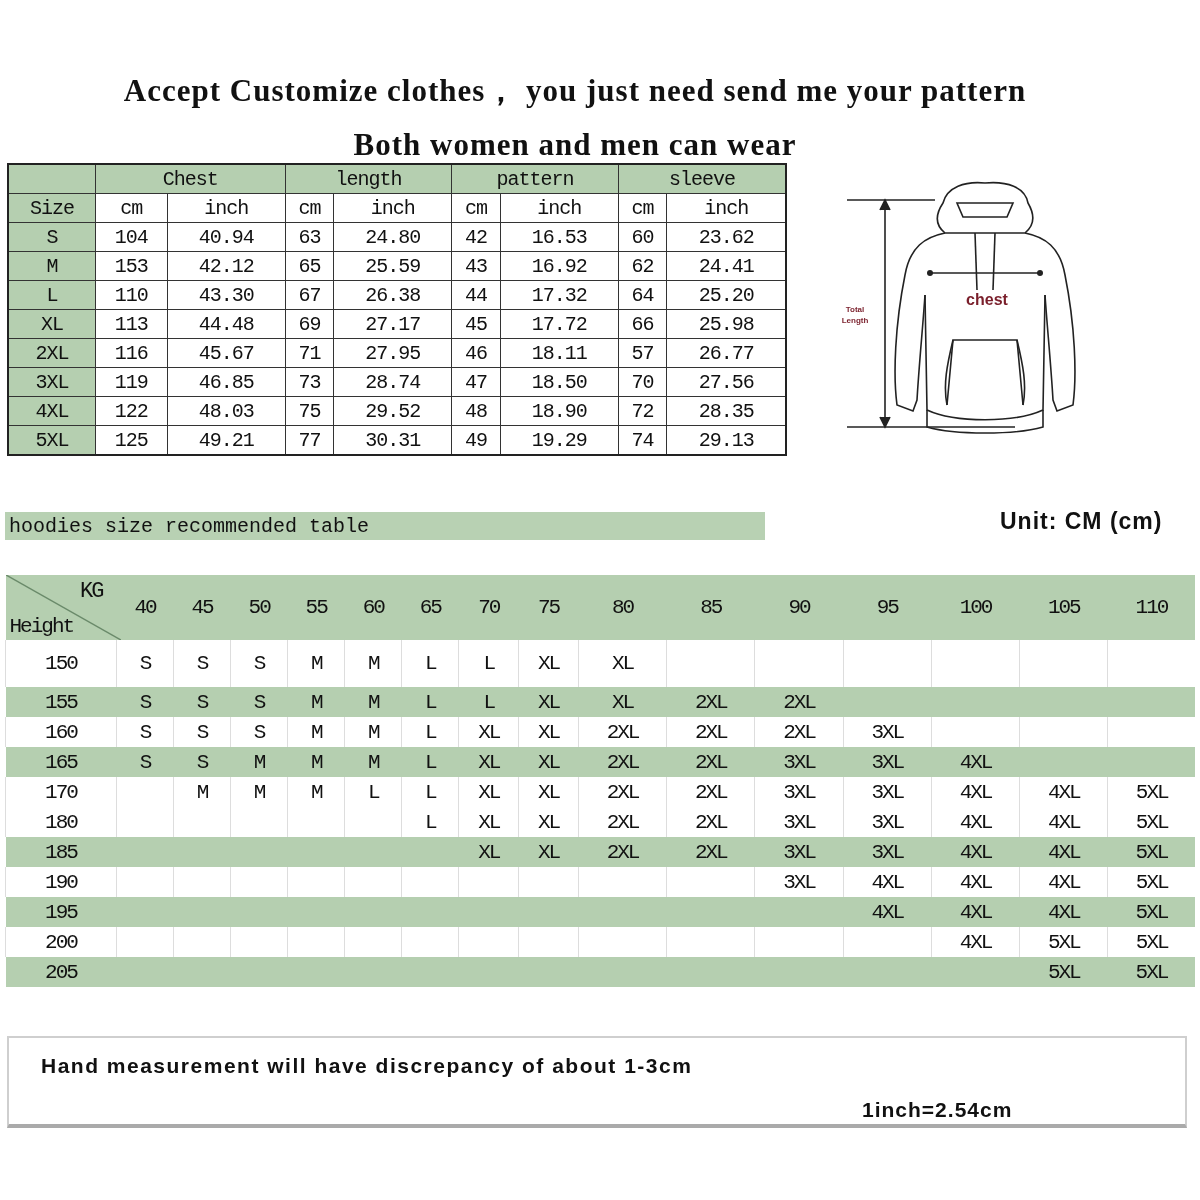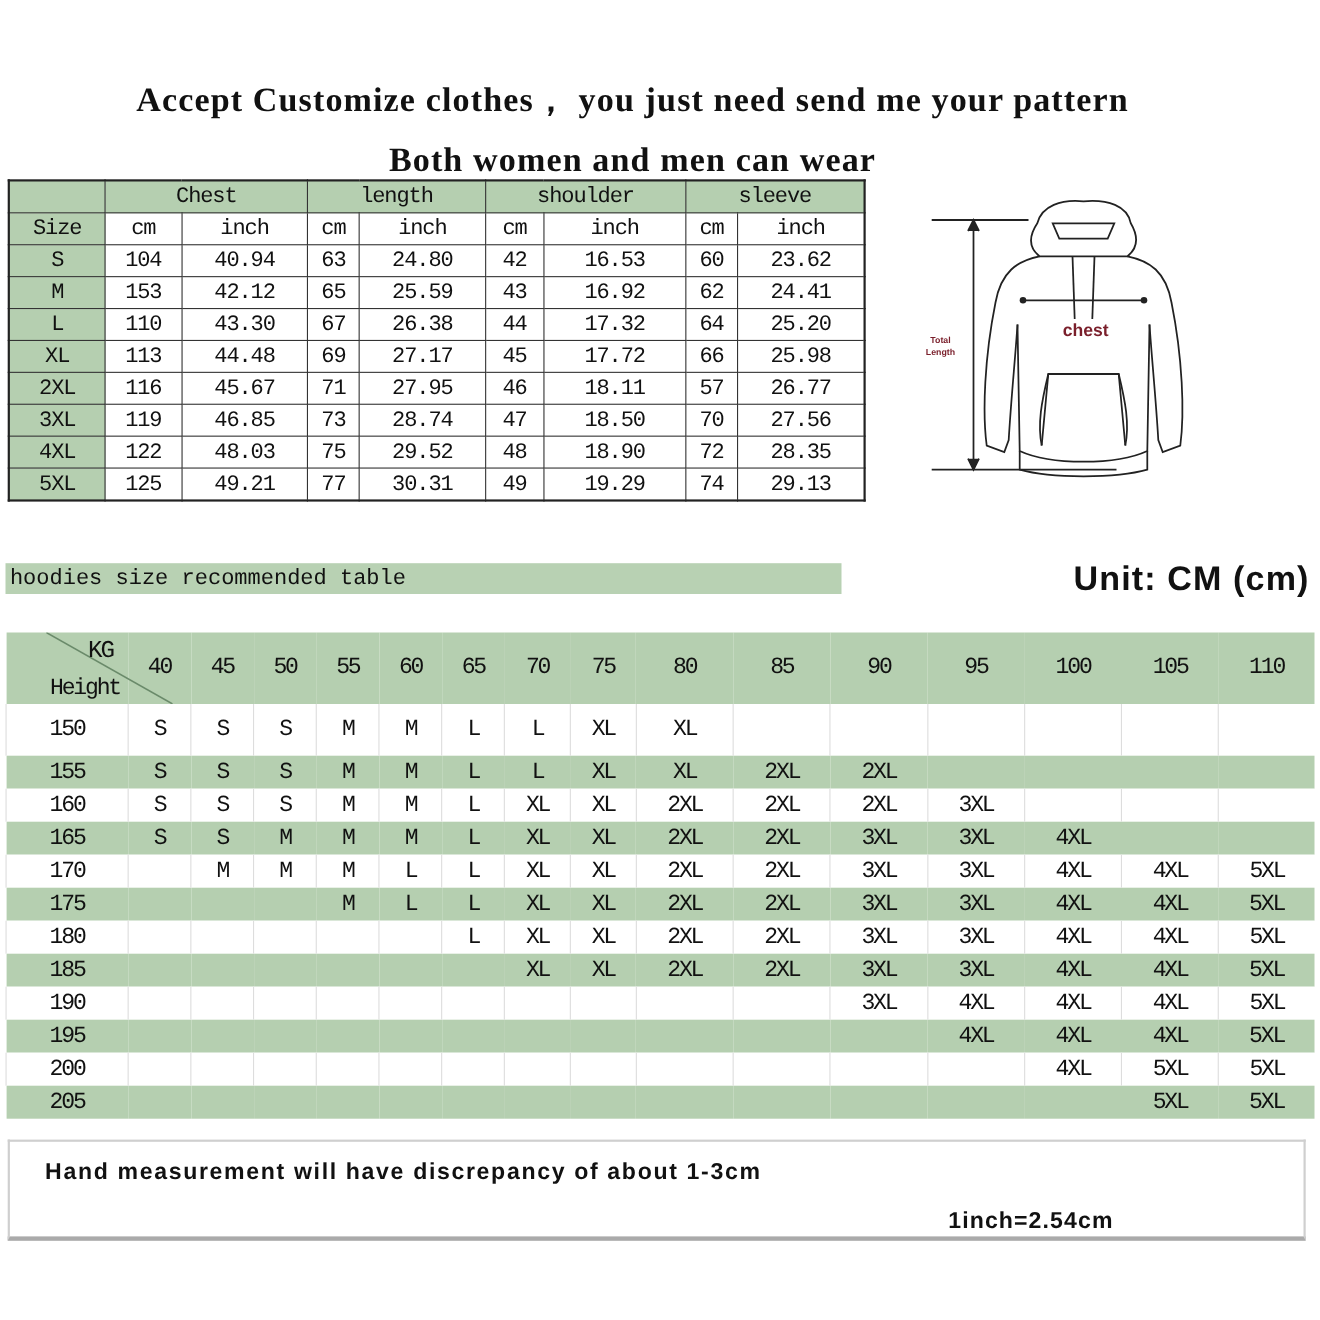--- a/index.html
+++ b/index.html
@@ -10,50 +10,50 @@
   .mono{font-family:"Liberation Mono","DejaVu Sans Mono",monospace;}
   
   #mtable{position:absolute;left:7px;top:163px;border-collapse:collapse;width:780px;height:288px;border:2px solid #222;}
   #mtable td{border:1.5px solid #333;text-align:center;font-size:20px;padding:0;height:28px;font-family:"Liberation Mono",monospace;letter-spacing:-1px;}
   #mtable .g{background:#b5cfb0;}
   #mtable .w{background:#fff;}
   
   #diagram{position:absolute;left:835px;top:175px;width:290px;height:262px;}
   
   #rec-banner{position:absolute;left:5px;top:512px;width:760px;height:28px;background:#b8d1b3;font-family:Liberation Mono, monospace;font-size:20px;line-height:30px;padding-left:4px;box-sizing:border-box;}
-  #unit{position:absolute;left:976px;top:508px;font-weight:bold;font-size:31px;letter-spacing:1px;}
+  #unit{position:absolute;left:1000px;top:508px;font-weight:bold;font-size:23px;letter-spacing:1px;}
   #rtable{position:absolute;left:5px;top:575px;width:1190px;border-collapse:collapse;}
   #rtable td{text-align:center;font-family:"Liberation Mono",monospace;font-size:21px;padding:0;height:30px;letter-spacing:-2px;border-left:1px solid #ddd;}
   #rtable tr.hdr td{height:65px;background:#b5cfb0;border-left:none;}
   #rtable tr.first td{height:47px;}
   #rtable tr.g td{background:#b5cfb0;border-left:none;}
   #rtable tr.w td{background:#fff;}
   #rtable td.h{width:110px;}
-  #corner{position:relative;height:65px;margin-left:36px;}
+  #corner{position:relative;height:65px;}
   #corner .kg{position:absolute;right:14px;top:4px;font-size:22px;}
   #corner .ht{position:absolute;left:4px;bottom:2px;font-size:21px;}
   #corner svg{position:absolute;left:0;top:0;}
   #footer{position:absolute;left:7px;top:1036px;width:1180px;height:92px;border:2px solid #cfcfcf;border-bottom:4px solid #aaa;box-sizing:border-box;}
   #footer .l1{position:absolute;left:32px;top:16px;font-weight:bold;font-size:21px;letter-spacing:1.5px;}
   #footer .l1b{position:absolute;left:853px;top:16px;font-weight:bold;font-size:21px;letter-spacing:1px;margin-top:44px;}
   #footer .l2{position:absolute;left:32px;top:56px;font-weight:bold;font-size:21px;letter-spacing:0.5px;}
 </style>
 </head>
 <body>
 
 <div id="t1" class="title">Accept Customize clothes，  you just need send me your pattern</div>
 <div id="t2" class="title">Both women and men can wear</div>
 
 <table id="mtable">
   <tbody>
       <tr>
     <td class="g" style="width:86px"></td>
     <td class="g" colspan="2">Chest</td>
     <td class="g" colspan="2">length</td>
-    <td class="g" colspan="2">shoulder</td>
+    <td class="g" colspan="2">pattern</td>
     <td class="g" colspan="2">sleeve</td>
   </tr>
   <tr>
     <td class="g">Size</td>
     <td class="w">cm</td>
     <td class="w">inch</td>
     <td class="w">cm</td>
     <td class="w">inch</td>
     <td class="w">cm</td>
     <td class="w">inch</td>
@@ -301,38 +301,20 @@
         <td>XL</td>
         <td>XL</td>
         <td>2XL</td>
         <td>2XL</td>
         <td>3XL</td>
         <td>3XL</td>
         <td>4XL</td>
         <td>4XL</td>
         <td>5XL</td>
       </tr>
-      <tr class="g">
-        <td class="h">175</td>
-        <td></td>
-        <td></td>
-        <td></td>
-        <td>M</td>
-        <td>L</td>
-        <td>L</td>
-        <td>XL</td>
-        <td>XL</td>
-        <td>2XL</td>
-        <td>2XL</td>
-        <td>3XL</td>
-        <td>3XL</td>
-        <td>4XL</td>
-        <td>4XL</td>
-        <td>5XL</td>
-      </tr>
       <tr class="w">
         <td class="h">180</td>
         <td></td>
         <td></td>
         <td></td>
         <td></td>
         <td></td>
         <td>L</td>
         <td>XL</td>
         <td>XL</td>

